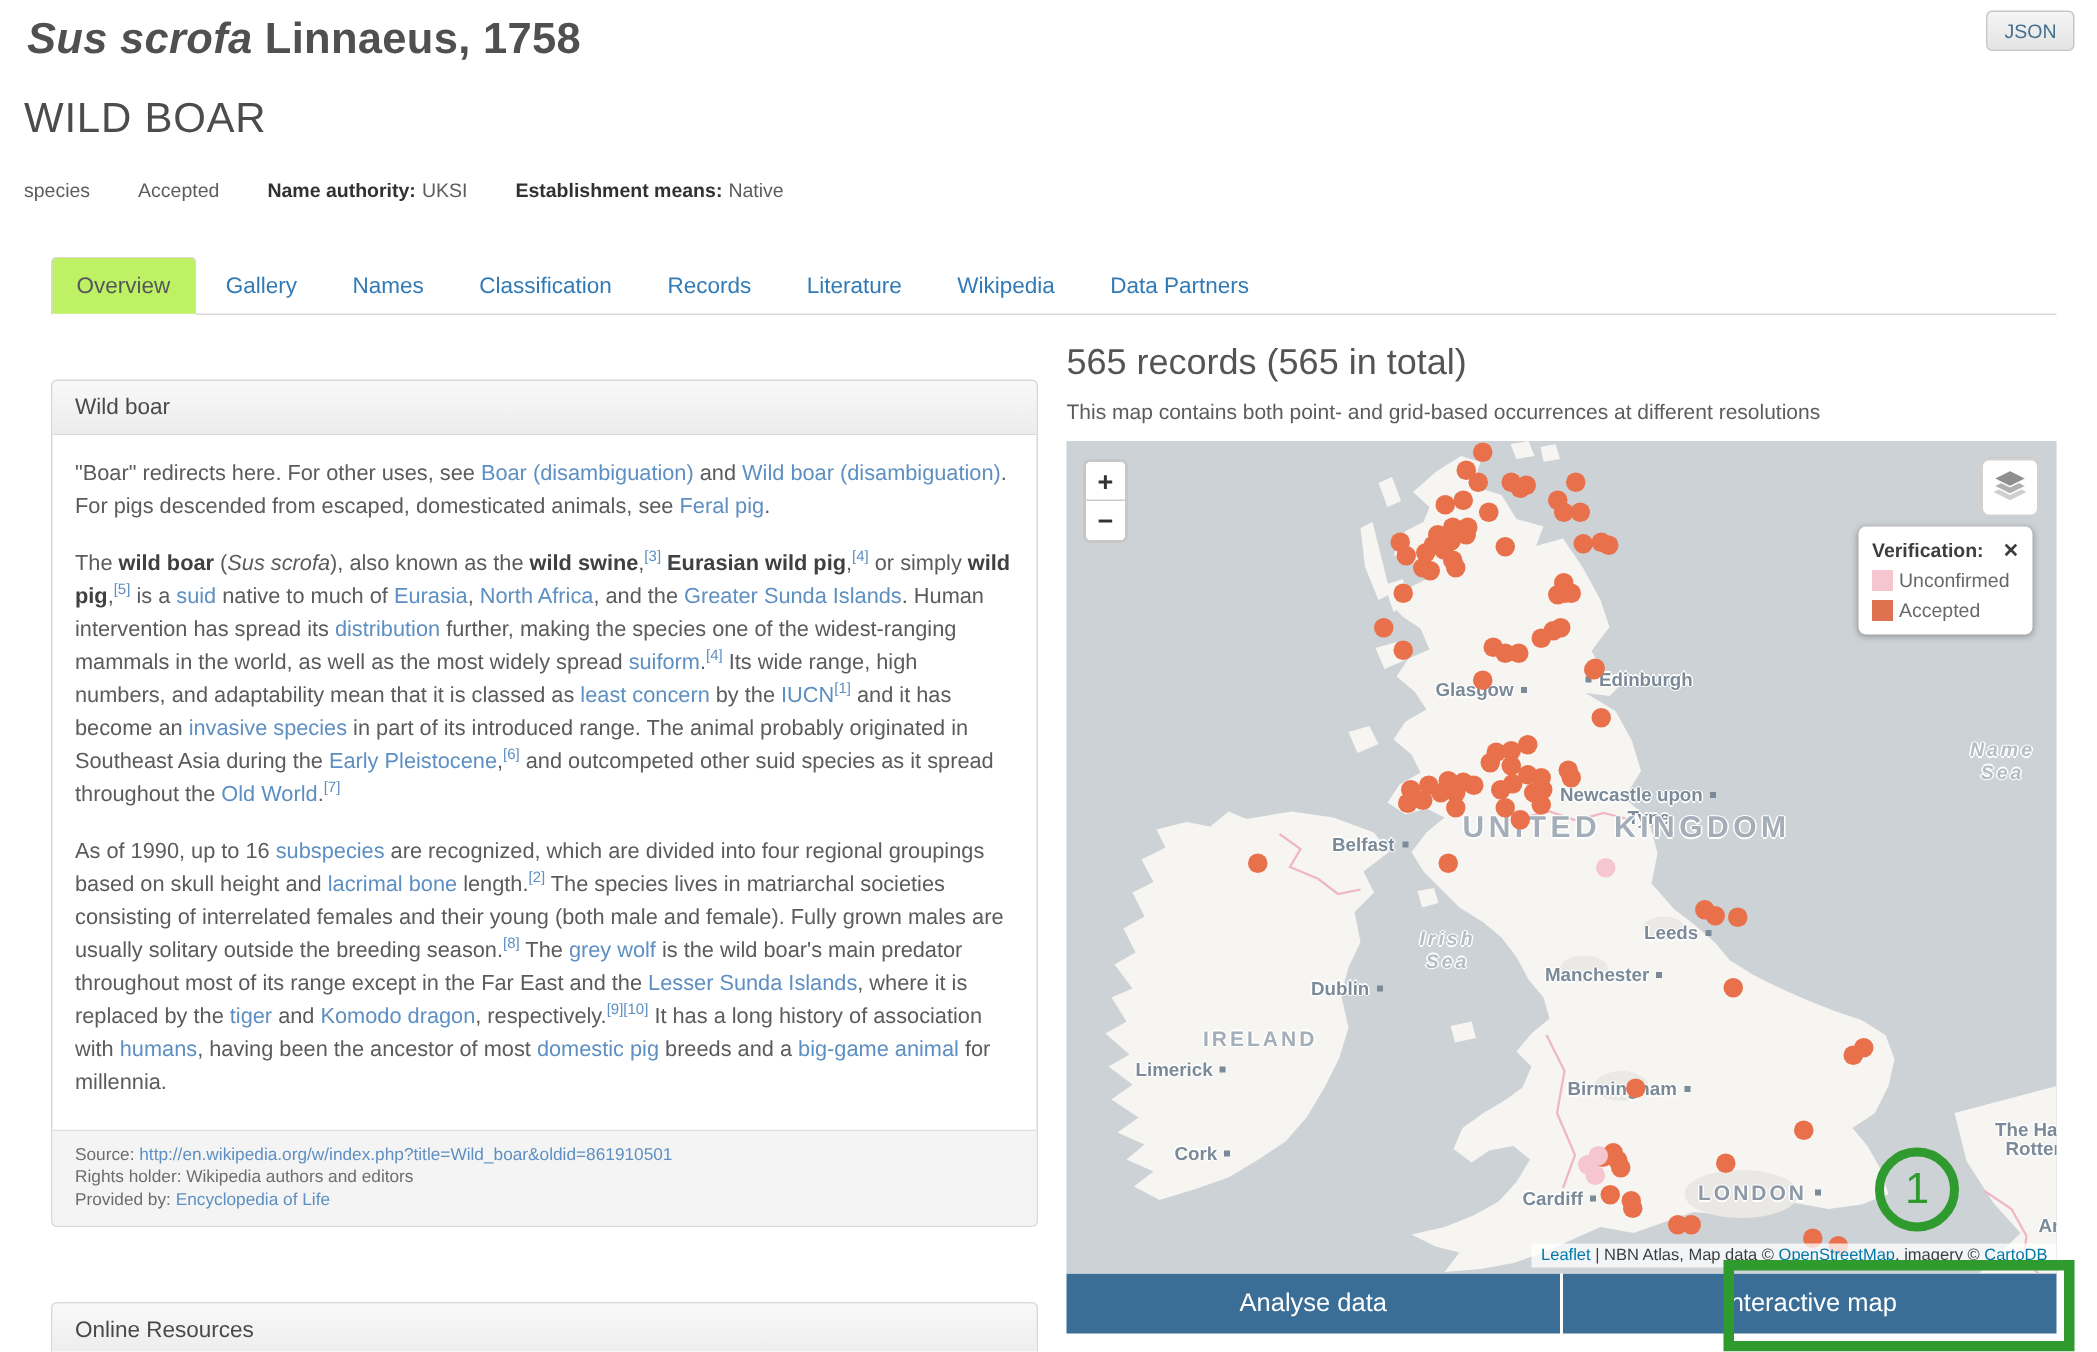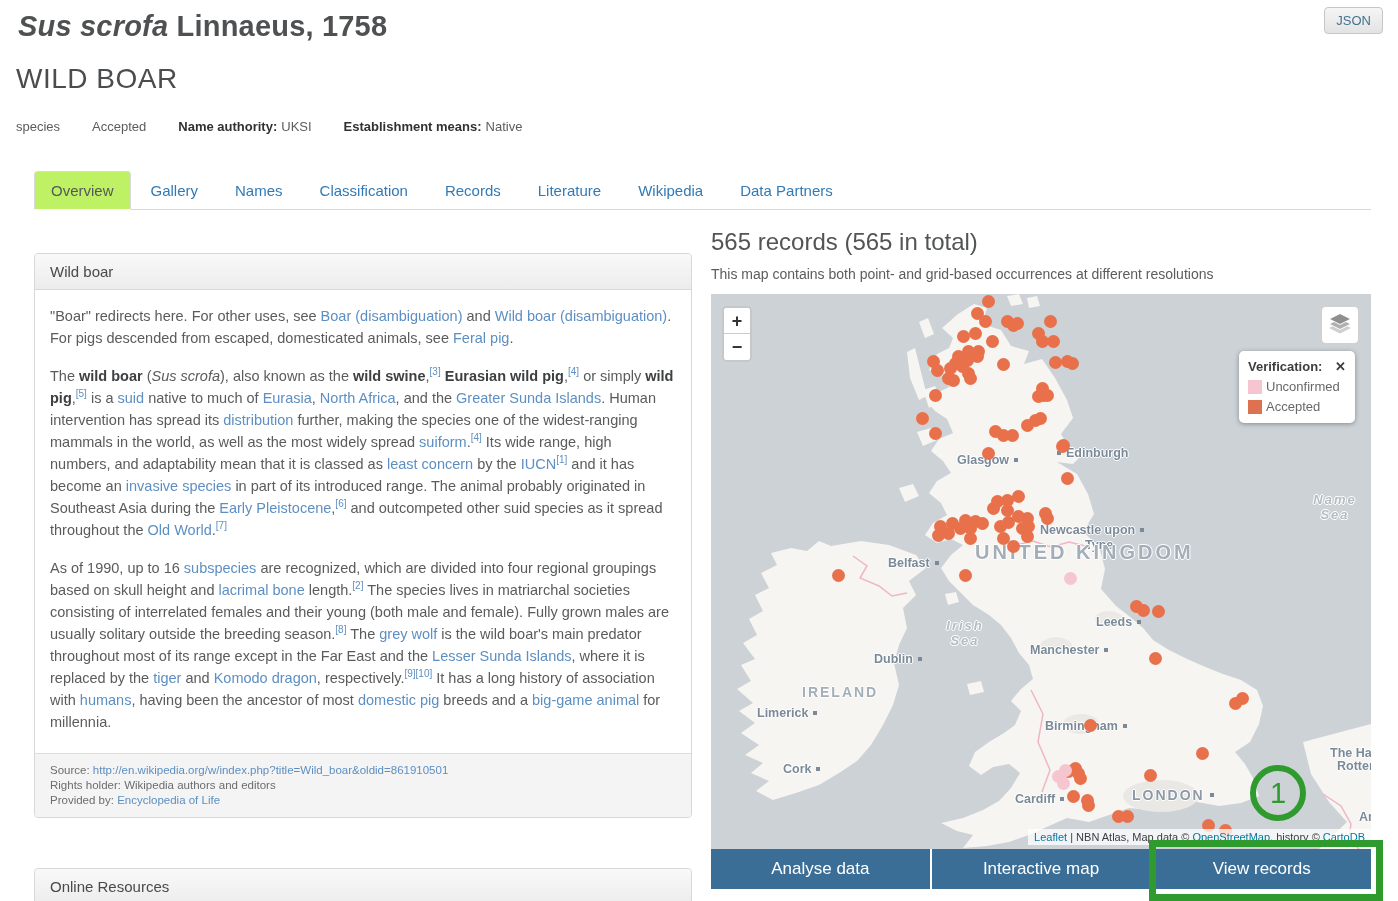--- a/index.html
+++ b/index.html
@@ -326,24 +326,23 @@
             <span class="legend-swatch" style="background: rgb(245, 198, 208);"></span>
             <span class="legend-label">Unconfirmed</span>
           </div>
           <div class="legend-item">
             <span class="legend-swatch" style="background: rgb(221, 113, 80);"></span>
             <span class="legend-label">Accepted</span>
           </div>
         </div>
     </div>
 
-    <div class="attribution"><span class="sg-ml">Leaflet</span><span> | NBN Atlas, Map data © </span><span class="sg-ml">OpenStreetMap</span><span>, history © </span><span class="sg-ml">CartoDB</span></div>
+    <div class="attribution"><span class="sg-ml">Leaflet</span><span> | NBN Atlas, Map data © </span><span class="sg-ml">OpenStreetMap</span><span>, imagery © </span><span class="sg-ml">CartoDB</span></div>
   </div>
 
   <div class="action-bar">
       <div class="action-btn">Analyse data</div>
       <div class="action-btn">Interactive map</div>
-      <div class="action-btn">View records</div>
     </div>
 </div>
 
 <div class="annot-circle">1</div>
 <div class="annot-rect"></div>
 
 </body></html>

